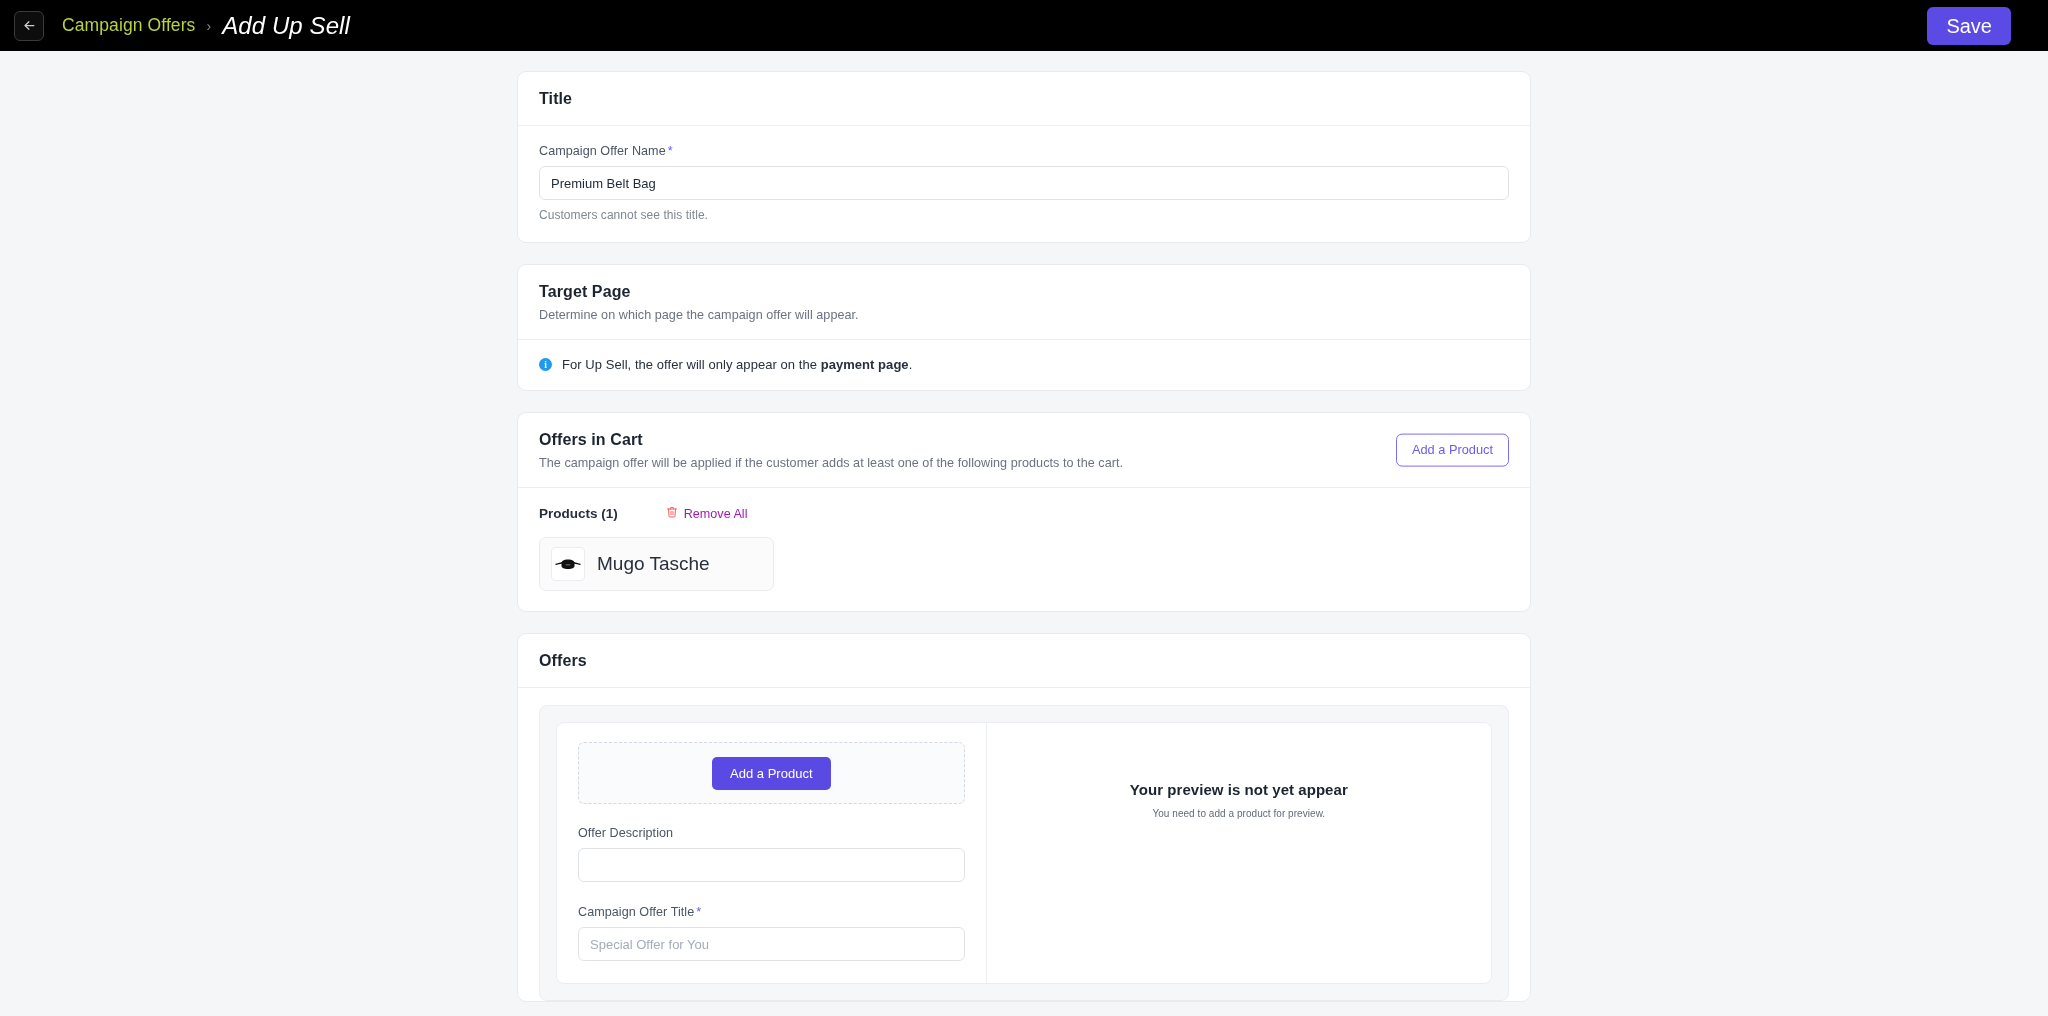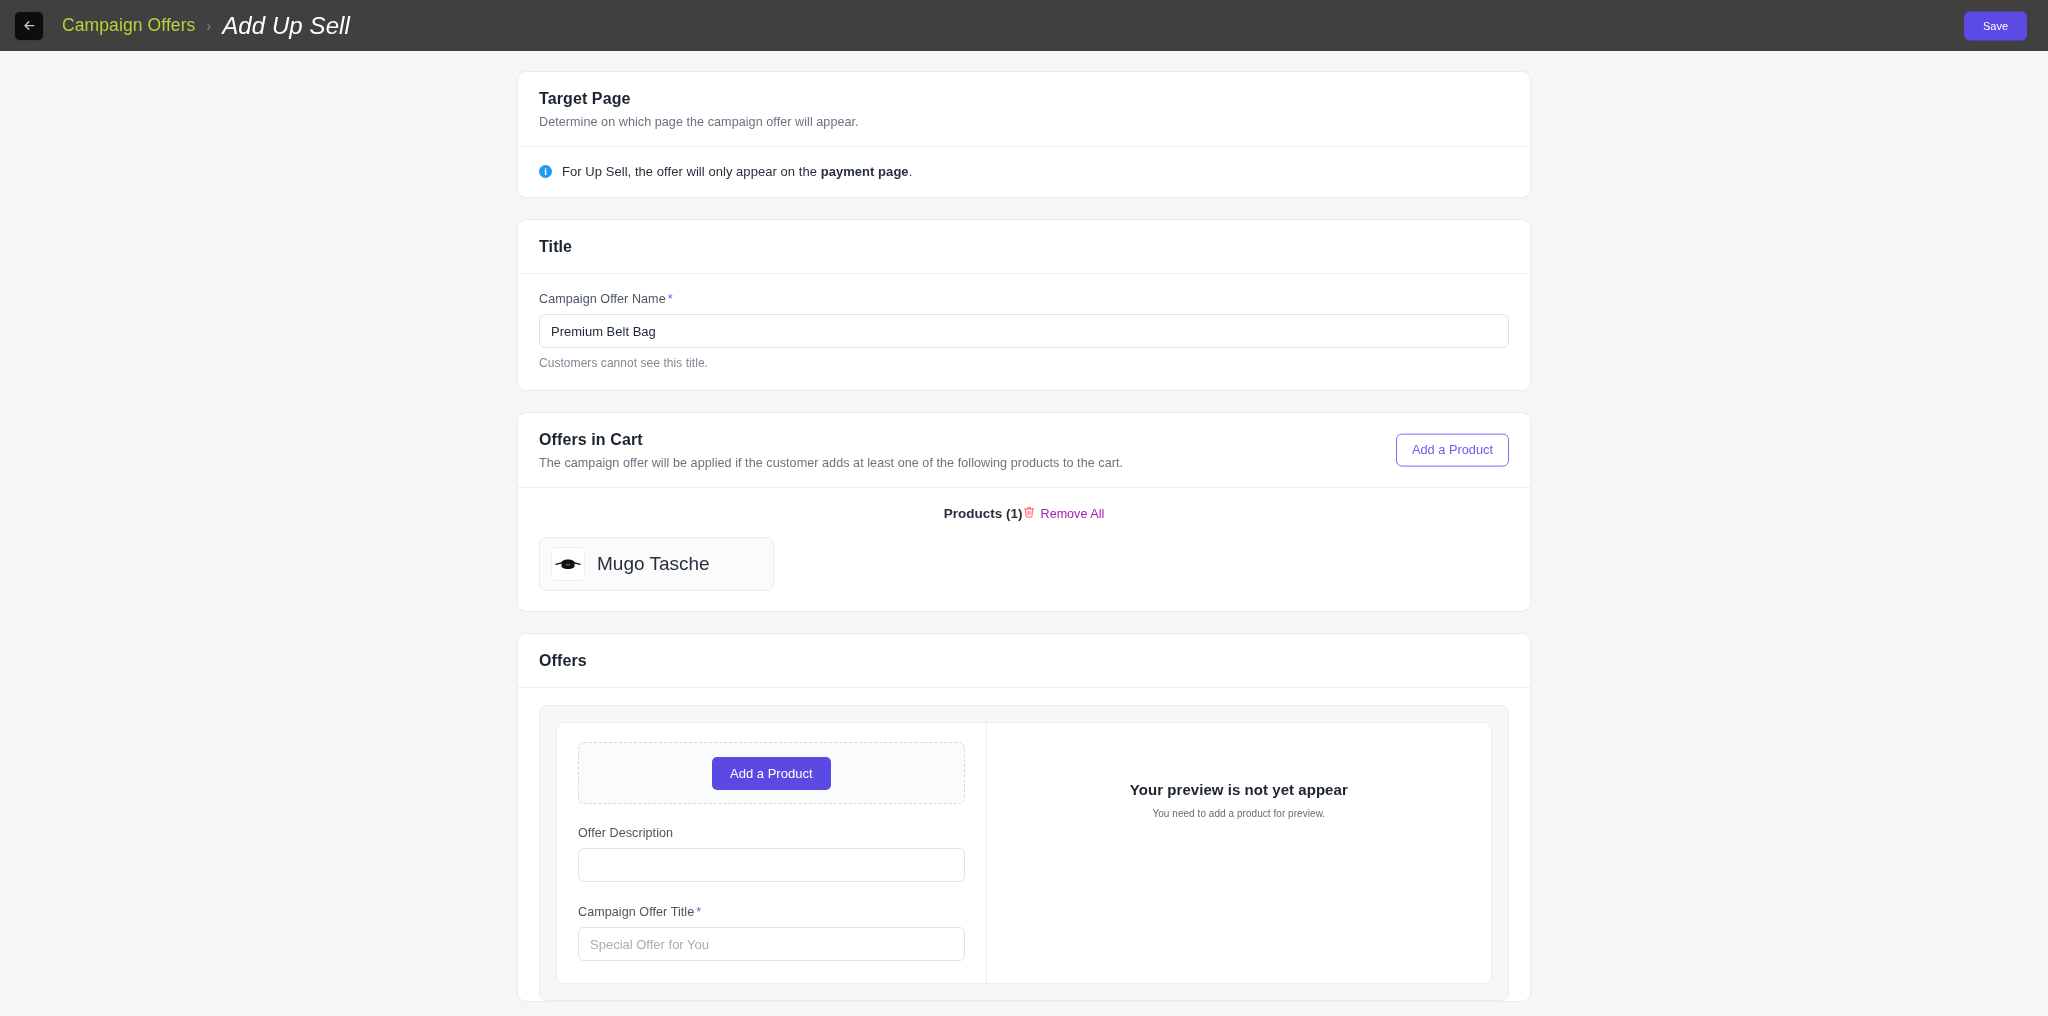--- a/index.html
+++ b/index.html
@@ -13,21 +13,21 @@
   body {
     font-family: "Liberation Sans", sans-serif;
     background: #f5f6f8;
     color: #1f2937;
     -webkit-font-smoothing: antialiased;
   }
 
   
   .topbar {
     height: 51px;
-    background: #404040;
+    background: #000000;
     display: flex;
     align-items: center;
     padding: 0 24px 0 14px;
     position: relative;
   }
 
   .back-btn {
     width: 30px;
     height: 30px;
     border: 1px solid #3a3a3a;
@@ -61,29 +61,29 @@
   }
   .crumb-current {
     color: #ffffff;
     font-size: 24px;
     letter-spacing: .1px;
     font-style: italic;
   }
 
   .save-btn {
     position: absolute;
-    right: 21px;
+    right: 37px;
     top: 50%;
     transform: translateY(-50%);
     background: #5c4ae4;
     color: #fff;
     border: none;
     border-radius: 6px;
     font-family: inherit;
-    font-size: 11px;
+    font-size: 20px;
     padding: 9px 19px;
     cursor: pointer;
     line-height: 1;
   }
 
   
   .canvas {
     height: calc(1016px - 51px);
     overflow: hidden;
     padding-top: 20px;
@@ -222,22 +222,23 @@
     font-size: 13px;
     padding: 10px 18px;
     cursor: pointer;
     line-height: 1;
   }
 
   
   .products-bar {
     display: flex;
     align-items: center;
-    justify-content: center;
+    justify-content: flex-start;
     padding: 0 0 16px 0;
+    gap: 48px;
   }
   .products-count {
     font-size: 13.5px;
     font-weight: 700;
     color: #27303c;
   }
   .remove-all {
     display: flex;
     align-items: center;
     gap: 6px;
@@ -363,39 +364,39 @@
   </div>
 
   <button class="save-btn">Save</button>
 </div>
 
 <div class="canvas">
   <div class="column">
 
     <div class="card">
       <div class="card-head">
-        <div class="card-title">Target Page</div>
-        <div class="card-subtitle">Determine on which page the campaign offer will appear.</div>
-      </div>
-      <div class="info-row">
-        <span class="info-icon">i</span>
-        <span class="info-text"><span>For Up Sell, the offer will only appear on the </span><b>payment page</b><span>.</span></span>
-      </div>
-    </div>
-
-    <div class="card">
-      <div class="card-head">
         <div class="card-title">Title</div>
       </div>
       <div class="card-body">
         <label class="field-label">
           <span>Campaign Offer Name</span><span class="req">*</span>
         </label>
         <input class="text-input" type="text" value="Premium Belt Bag" style="">
         <div class="help-text">Customers cannot see this title.</div>
+      </div>
+    </div>
+
+    <div class="card">
+      <div class="card-head">
+        <div class="card-title">Target Page</div>
+        <div class="card-subtitle">Determine on which page the campaign offer will appear.</div>
+      </div>
+      <div class="info-row">
+        <span class="info-icon">i</span>
+        <span class="info-text"><span>For Up Sell, the offer will only appear on the </span><b>payment page</b><span>.</span></span>
       </div>
     </div>
 
     <div class="card">
       <div class="card-head">
         <div class="card-title">Offers in Cart</div>
         <div class="card-subtitle">The campaign offer will be applied if the customer adds at least one of the following products to the cart.</div>
         <button class="btn-outline">Add a Product</button>
       </div>
 

